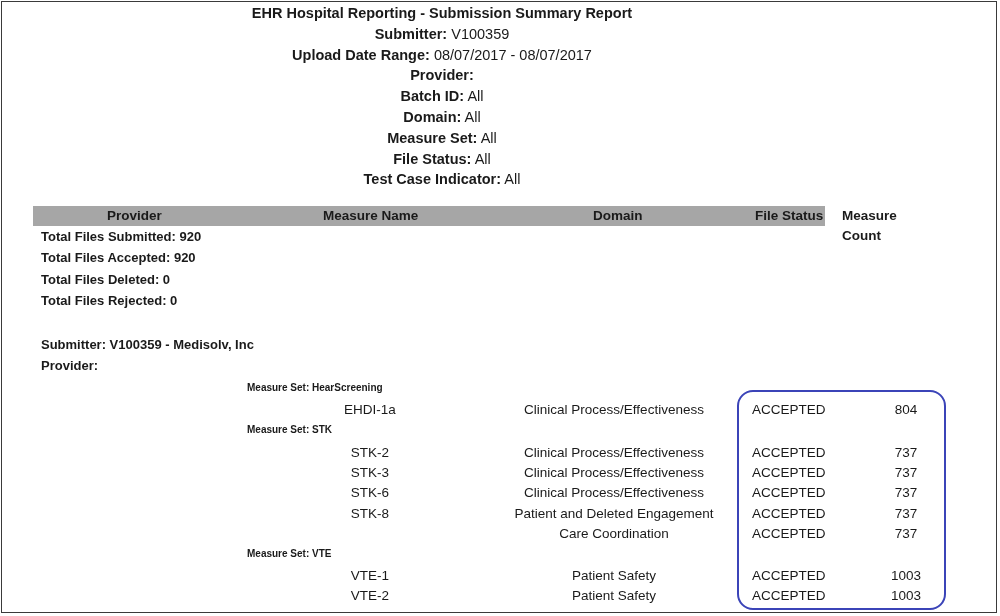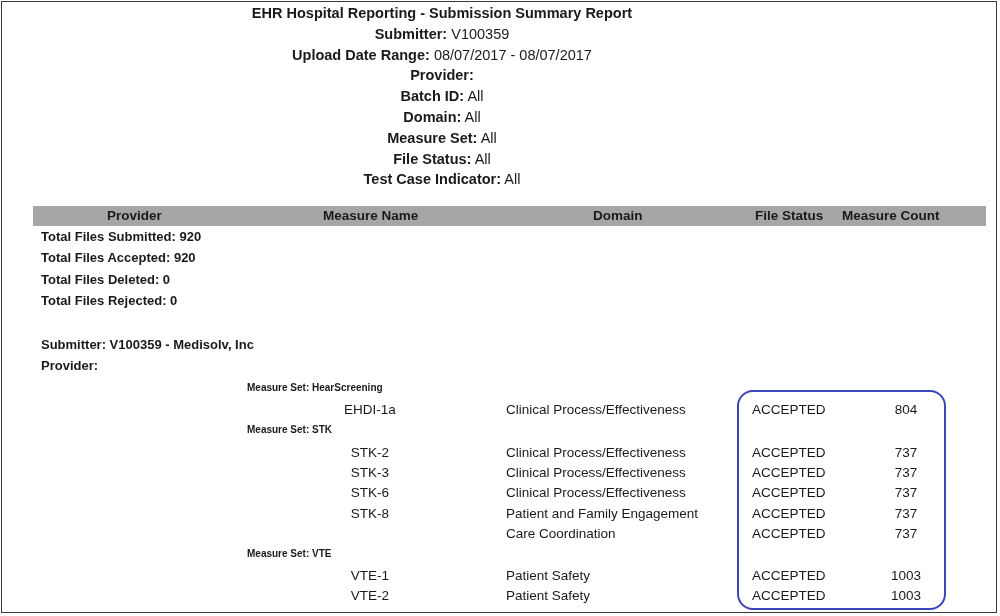--- a/index.html
+++ b/index.html
@@ -33,41 +33,41 @@
       line-height: 20.8px;
       font-size: 14.5px;
     }
     .hline.title { font-weight: bold; }
     .hline b { font-weight: bold; }
     .hline .val { font-weight: normal; }
 
     .col-header {
       position: absolute;
       left: 33px; top: 206px;
-      width: 953px; height: 20px;
+      width: 792px; height: 20px;
       background: #a6a6a6;
       font-weight: bold;
       font-size: 13.5px;
       line-height: 20px;
     }
     .col-header span { position: absolute; top: 0; }
 
     .abs { position: absolute; font-size: 13px; white-space: nowrap; }
     .bold { font-weight: bold; }
 
     .totals .abs { font-weight: bold; }
 
     .row {
       position: absolute;
       left: 0; width: 964px; height: 20px;
       font-size: 13.5px;
       line-height: 20px;
     }
     .row .measure { position: absolute; left: 300px; width: 140px; text-align: center; }
-    .row .domain  { position: absolute; left: 506px; width: 240px; }
+    .row .domain  { position: absolute; left: 494px; width: 240px; text-align: center; }
     .row .status  { position: absolute; left: 752px; }
     .row .count   { position: absolute; left: 866px; width: 80px; text-align: center; }
 
     .set-label {
       position: absolute;
       left: 247px;
       font-weight: bold;
       font-size: 10px;
       line-height: 20px;
     }
@@ -138,21 +138,21 @@
   <span class="count">737</span>
 </div>
 <div class="row" style="top:483px;">
   <span class="measure">STK-6</span>
   <span class="domain">Clinical Process/Effectiveness</span>
   <span class="status">ACCEPTED</span>
   <span class="count">737</span>
 </div>
 <div class="row" style="top:504px;">
   <span class="measure">STK-8</span>
-  <span class="domain">Patient and Family Engagement</span>
+  <span class="domain">Patient and Deleted Engagement</span>
   <span class="status">ACCEPTED</span>
   <span class="count">737</span>
 </div>
 <div class="row" style="top:524px;">
   <span class="domain">Care Coordination</span>
   <span class="status">ACCEPTED</span>
   <span class="count">737</span>
 </div>
 
 <div class="set-label" style="top:544px;">Measure Set: VTE</div>

